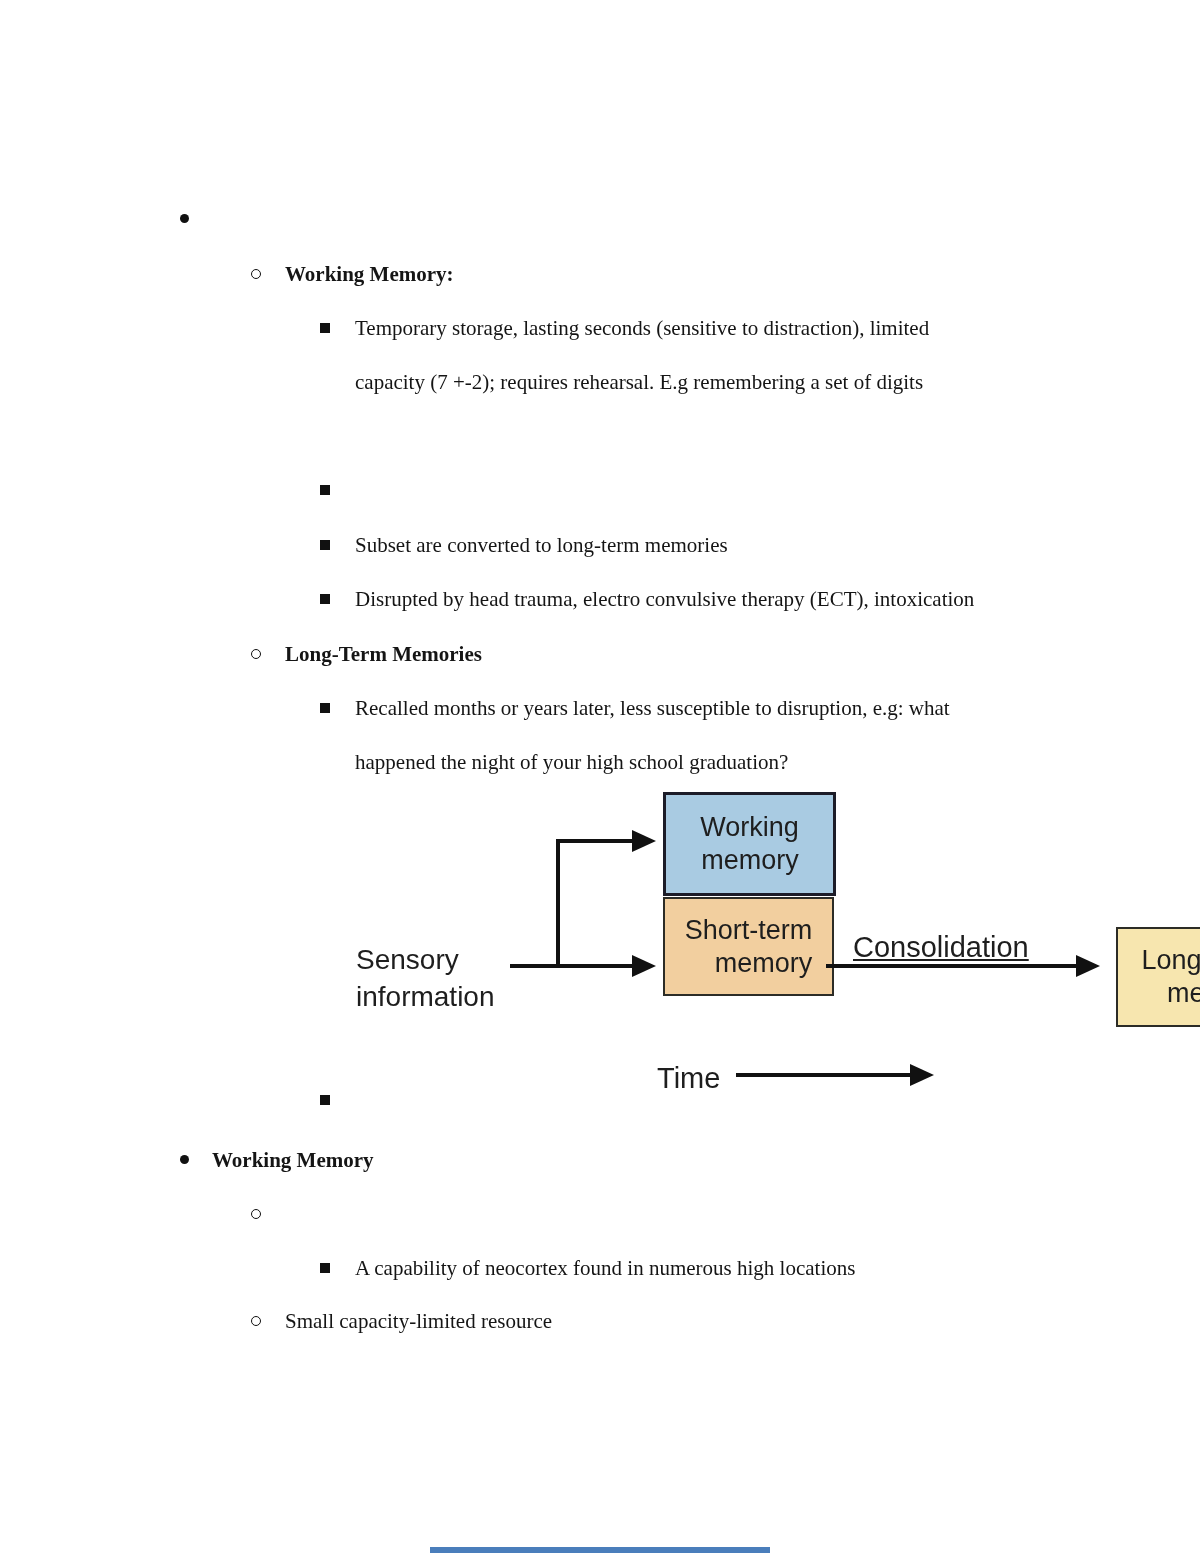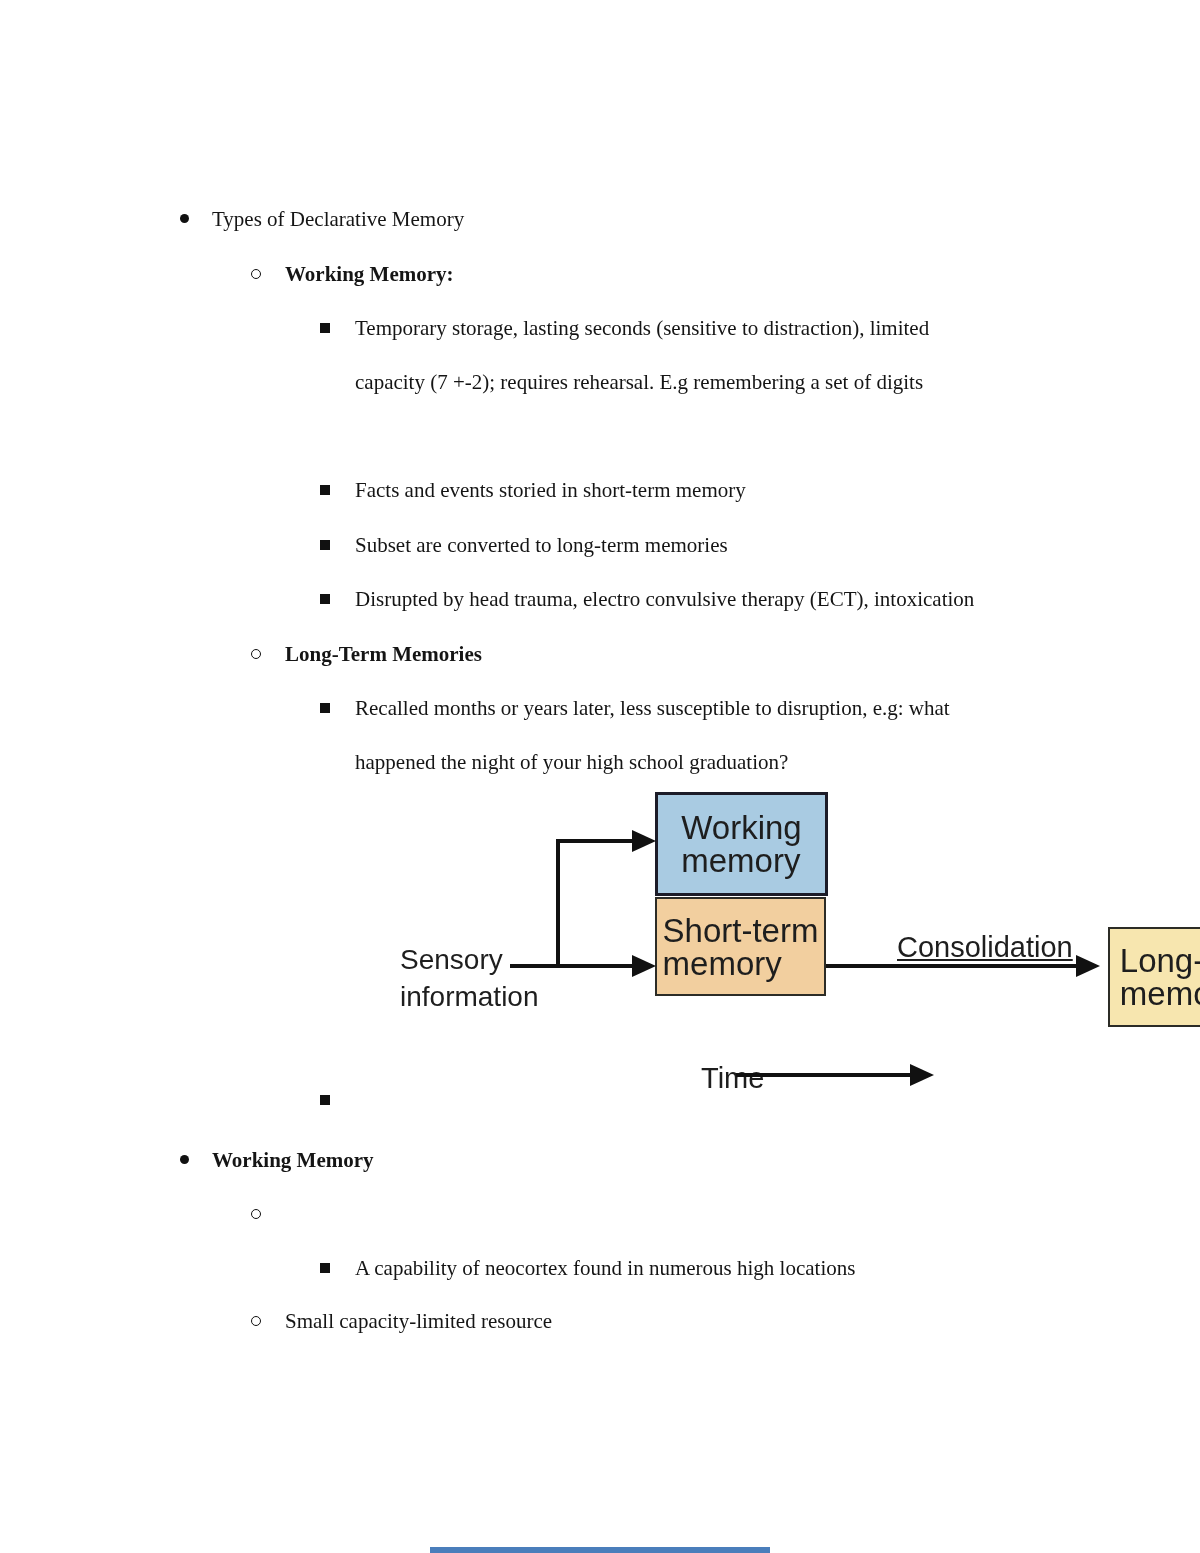--- a/index.html
+++ b/index.html
@@ -23,60 +23,58 @@
   .bx3{left:320px;}
   .tx1{position:absolute;left:212px;}
   .tx2{position:absolute;left:285px;}
   .tx3{position:absolute;left:355px;}
   .disc{top:10px;width:9px;height:9px;background:#111;border-radius:50%;}
   .circ{top:10px;width:8px;height:8px;background:transparent;border:1.6px solid #111;border-radius:50%;}
   .sq{top:10px;width:10px;height:10px;background:#111;}
   
   .dg{position:absolute;font-family:"Liberation Sans","DejaVu Sans",sans-serif;color:#1e1e1e;}
   .dbox{
-    display:flex;align-items:center;justify-content:center;text-align:left;
-    font-size:33px;line-height:33px;
+    display:flex;align-items:center;justify-content:center;text-align:right;
+    font-size:27px;line-height:33px;margin-left:8px;
   }
   .dline{position:absolute;background:#111;}
   .ahead{
     position:absolute;width:0;height:0;
     border-top:11px solid transparent;border-bottom:11px solid transparent;
     border-left:24px solid #111;
   }
-  .dlabel{font-size:29px;line-height:37px;white-space:nowrap;margin-left:44px;}
+  .dlabel{font-size:29px;line-height:37px;white-space:nowrap;}
   .bottom-bar{position:absolute;}
 </style>
 </head>
 <body>
 
 <div class="page">
 
   <div class="line" style="top:204px">
     <span class="bul disc bx1"></span>
-    <span class="tx1"><b></b><span>Types of Declarative Memory</span></span>
   </div>
 
   <div class="line" style="top:259px">
     <span class="bul circ bx2"></span>
     <span class="tx2"><b>Working Memory:</b><span></span></span>
   </div>
 
   <div class="line" style="top:313px">
     <span class="bul sq bx3"></span>
     <span class="tx3"><b></b><span>Temporary storage, lasting seconds (sensitive to distraction), limited</span></span>
   </div>
 
   <div class="line" style="top:367px">
     <span class="tx3"><span>capacity (7 +-2); requires rehearsal. E.g remembering a set of digits</span></span>
   </div>
 
 
   <div class="line" style="top:475px">
     <span class="bul sq bx3"></span>
-    <span class="tx3"><span>Facts and events storied in short-term memory</span></span>
   </div>
 
   <div class="line" style="top:530px">
     <span class="bul sq bx3"></span>
     <span class="tx3"><span>Subset are converted to long-term memories</span></span>
   </div>
 
   <div class="line" style="top:584px">
     <span class="bul sq bx3"></span>
     <span class="tx3"><span>Disrupted by head trauma, electro convulsive therapy (ECT), intoxication</span></span>

